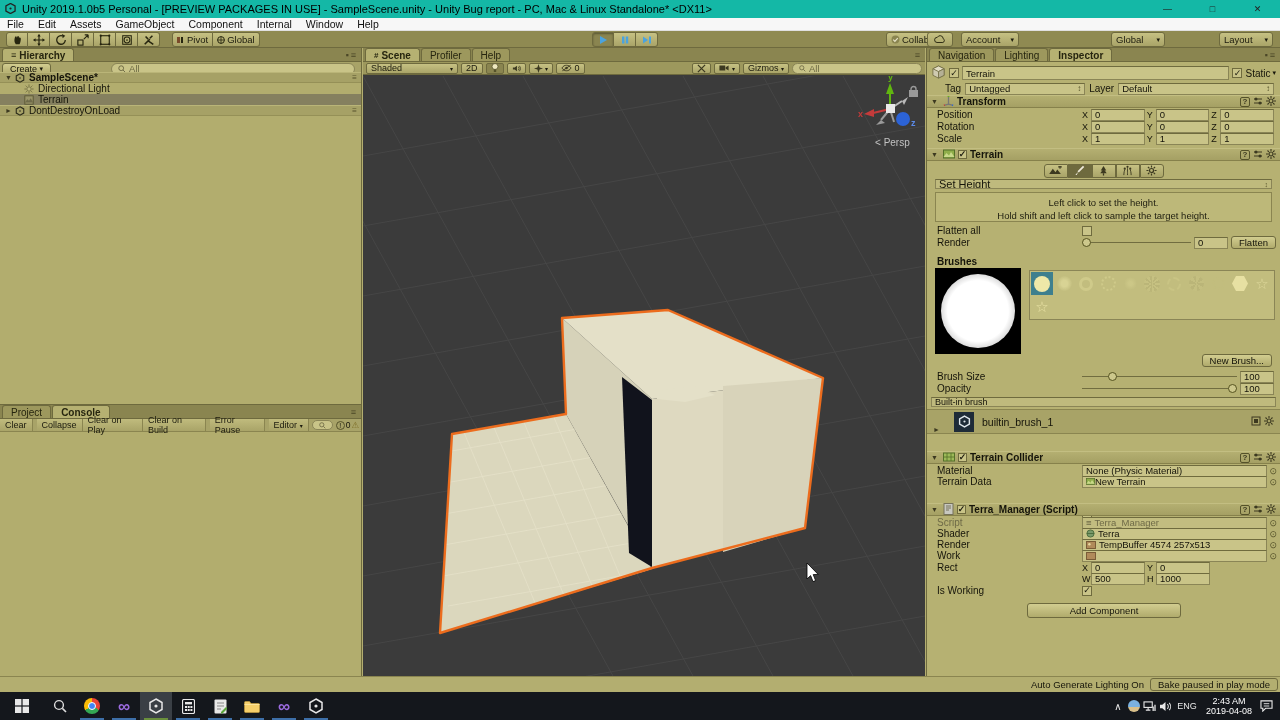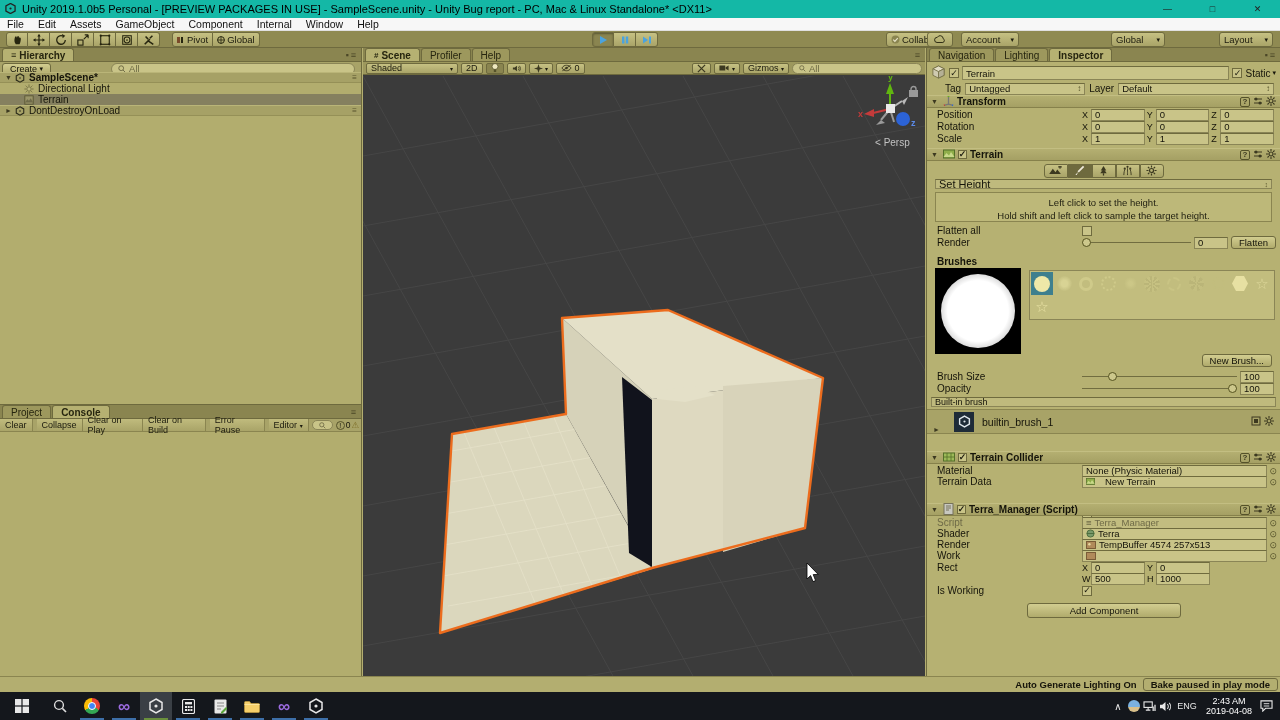--- a/index.html
+++ b/index.html
@@ -765,21 +765,21 @@
       </div>
       <div class="irow" style="top:403px;">
         <span class="lbl">Material</span>
         <div class="fieldbox" style="flex:1;">
             <span>None (Physic Material)</span>
           </div>
         <span class="pickdot" style="margin-right:3px;">⊙</span>
       </div>
       <div class="irow" style="top:414px;">
         <span class="lbl">Terrain Data</span>
-        <div class="fieldbox" style="flex:1;gap:10px;">
+        <div class="fieldbox" style="flex:1;gap:0;">
           <svg width="9" height="9" viewBox="0 0 12 12">
               <rect x="0.5" y="2" width="11" height="8" fill="#8fae4a" stroke="#55702a"></rect>
               <path d="M0.5 9l3-4 2.5 2.5L8 4l3.5 5z" fill="#c9d98a"></path>
             </svg>
           <span>New Terrain</span>
         </div>
         <span class="pickdot" style="margin-right:3px;">⊙</span>
       </div>
       <div class="irow" style="top:425px;margin-top:20px;">
         <span class="lbl">Enable Tree Colliders</span>
@@ -875,21 +875,21 @@
       <div class="irow" style="top:523px;">
         <span class="lbl">Is Working</span>
         <span class="chk">✓</span>
       </div>
 
       <div class="ubtn abs" style="top:541px;left:100px;width:154px;height:15px;">Add Component</div>
     </div>
   </div>
 
   <div id="statusbar" class="abs">
-    <div style="margin-left:auto;display:flex;align-items:center;gap:6px;margin-right:2px;font-weight:bold;">
+    <div style="margin-left:auto;display:flex;align-items:center;gap:6px;margin-right:2px;">
       <span>Auto Generate Lighting On</span>
       <div class="ubtn" style="height:13px;background:#b3ae70;">Bake paused in play mode</div>
     </div>
   </div>
 
   <div id="taskbar" class="abs">
     <div class="tbslot" style="width:44px;">
       <svg width="14" height="14" viewBox="0 0 14 14">
           <rect x="0" y="0" width="6.4" height="6.4" fill="#e8e8e8"></rect>
           <rect x="7.6" y="0" width="6.4" height="6.4" fill="#e8e8e8"></rect>

